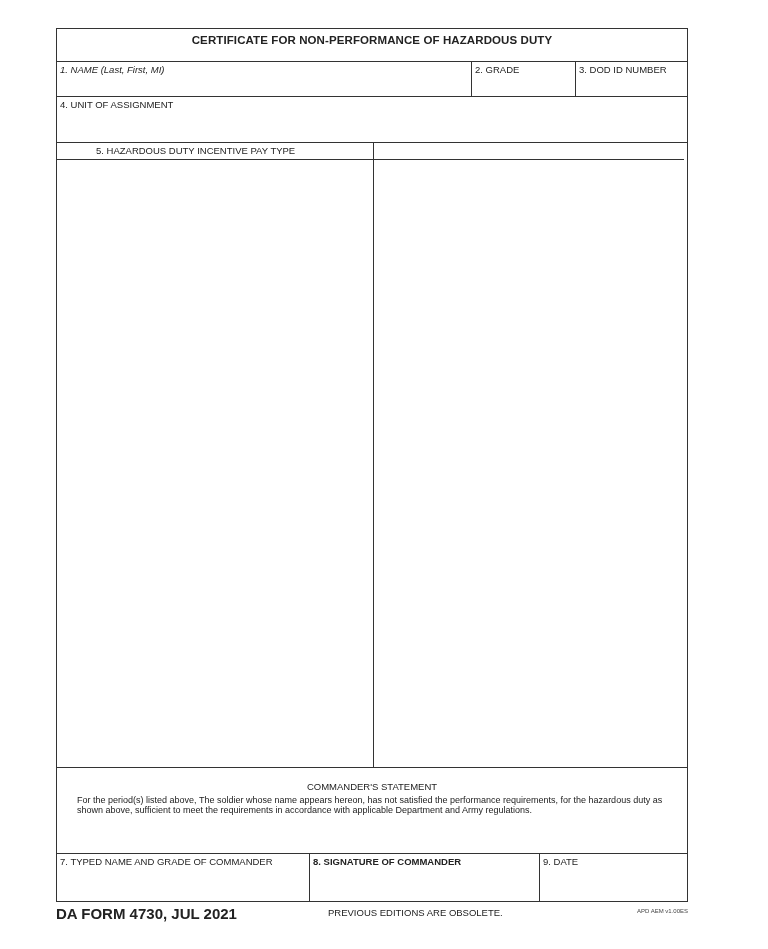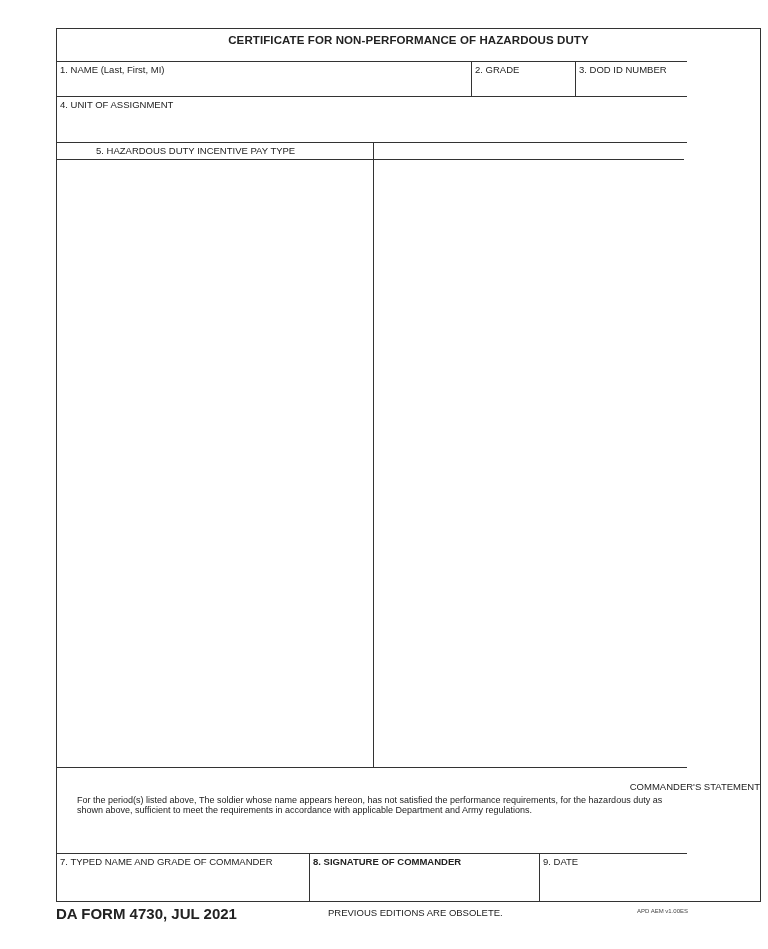--- a/index.html
+++ b/index.html
@@ -1,23 +1,23 @@
 <!DOCTYPE html>
 <html><head>
 <meta charset="utf-8">
 <style>
   html, body { margin:0; padding:0; background:#ffffff; }
   body { width:768px; height:949px; position:relative; font-family:"Liberation Sans", sans-serif; color:#222; }
-  .form { position:absolute; left:56px; top:28px; width:705px; height:874px; border:1.5px solid #333; box-sizing:border-box; }
+  .form { position:absolute; left:56px; top:28px; width:632px; height:874px; border:1.5px solid #333; box-sizing:border-box; }
   .hline { position:absolute; height:0; border-top:1.5px solid #333; }
   .vline { position:absolute; width:0; border-left:1.5px solid #333; }
   .title { position:absolute; left:0; width:100%; text-align:center; top:5px; font-weight:bold; font-size:11.5px; letter-spacing:0.1px; }
   .subtitle { position:absolute; left:0; width:100%; text-align:center; top:18px; font-size:8.5px; color:#333; }
   .lbl { position:absolute; font-size:9.5px; color:#222; white-space:nowrap; }
-  .cmd-title { position:absolute; left:0; width:100%; text-align:right; font-size:9.5px; top:752px; }
+  .cmd-title { position:absolute; left:0; width:100%; text-align:center; font-size:9.5px; top:752px; }
   .cmd-text { position:absolute; left:20px; width:600px; font-size:9px; line-height:10px; top:766px; }
   .footer-left { position:absolute; left:56px; top:905px; font-weight:bold; font-size:15px; }
   .footer-mid { position:absolute; left:303px; top:907px; font-size:9.5px;margin-left:25px; }
   .footer-right { position:absolute; right:80px; top:908px; font-size:6px; color:#444; }
   input.fill, textarea.fill { position:absolute; border:none; background:transparent; outline:none; font-family:"Liberation Sans", sans-serif; font-size:10px; resize:none; box-sizing:border-box; }
 </style>
 </head>
 <body>
 
 <div class="form">
@@ -29,21 +29,21 @@
   <div class="hline" style="left:0; top:130px; width:627px;"></div>
   <div class="hline" style="left:0; top:738px; width:630px;"></div>
   <div class="hline" style="left:0; top:824px; width:630px;"></div>
 
   <div class="vline" style="left:414px; top:32px; height:35px;"></div>
   <div class="vline" style="left:518px; top:32px; height:35px;"></div>
   <div class="vline" style="left:316px; top:113px; height:625px;"></div>
   <div class="vline" style="left:252px; top:824px; height:48px;"></div>
   <div class="vline" style="left:482px; top:824px; height:48px;"></div>
 
-  <div class="lbl" style="left:3px; top:35px;">1.  NAME (Last, First, MI)</div>
+  <div class="lbl" style="left:3px; top:35px;font-style:italic;">1.  NAME (Last, First, MI)</div>
   <input class="fill" style="left: 2px; top: 47px; width: 410px; height: 19px;" value="">
 
   <div class="lbl" style="left:418px; top:35px;">2.  GRADE</div>
   <input class="fill" style="left: 416px; top: 47px; width: 100px; height: 19px;" value="">
 
   <div class="lbl" style="left:522px; top:35px;">3.  DOD ID NUMBER</div>
   <input class="fill" style="left: 520px; top: 47px; width: 108px; height: 19px;" value="">
 
   <div class="lbl" style="left:3px; top:70px;">4.  UNIT OF ASSIGNMENT</div>
   <input class="fill" style="left: 2px; top: 83px; width: 626px; height: 28px;" value="">

